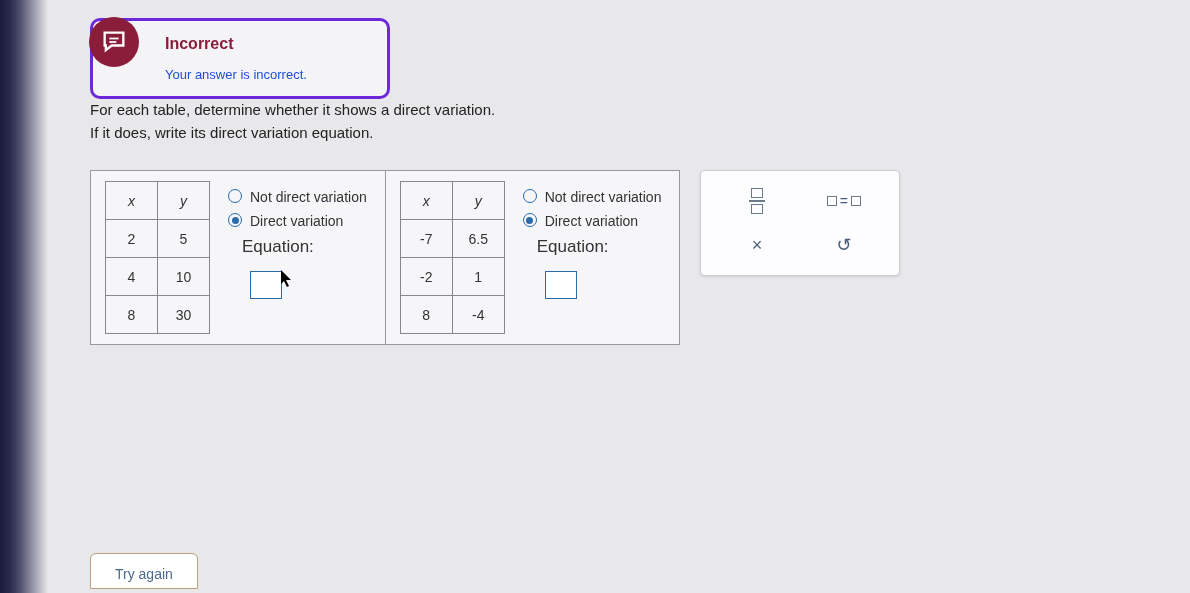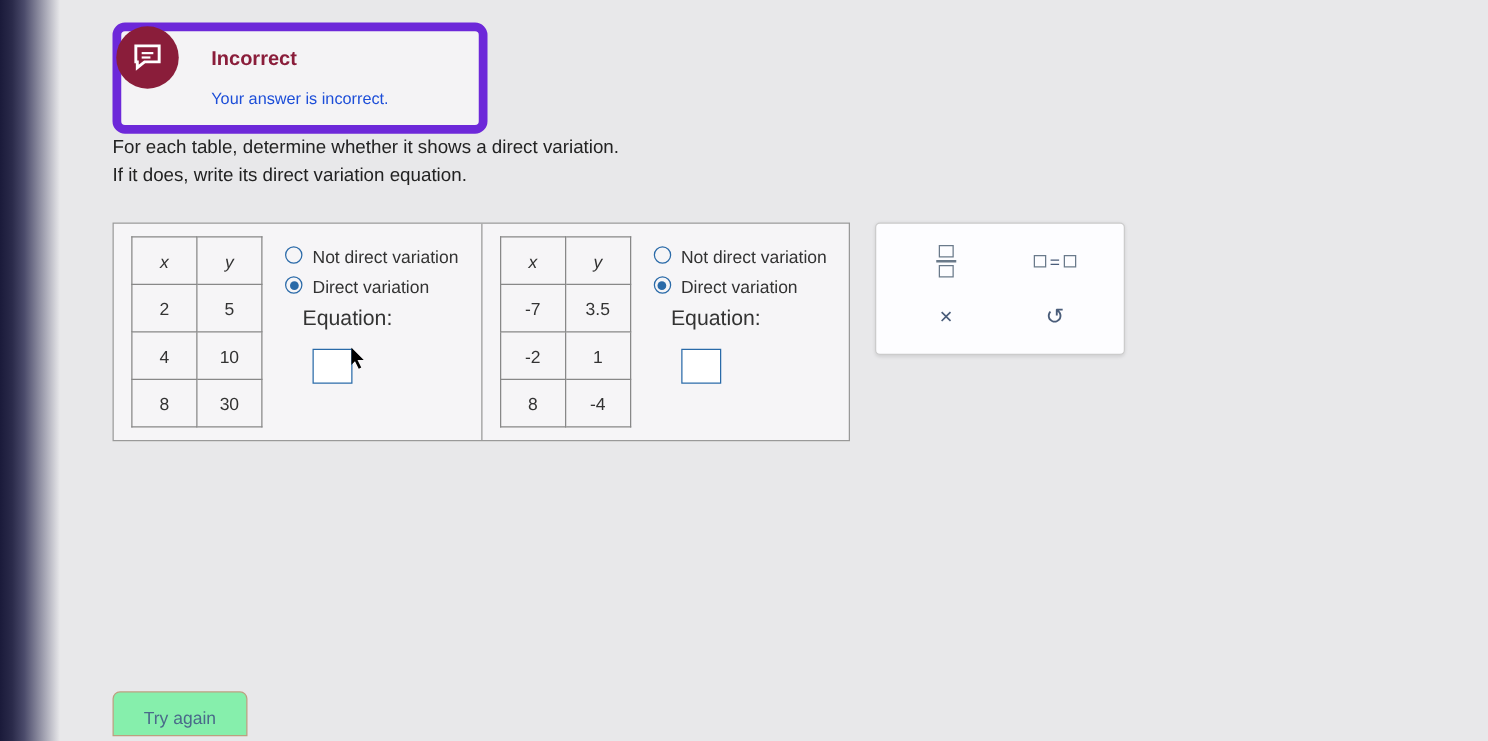--- a/index.html
+++ b/index.html
@@ -16,21 +16,21 @@
   left: 0; top: 0; width: 48px; height: 100%;
   background: linear-gradient(to right, #1a1a3a 0%, #2a2a4a 20%, #4a4a6a 40%, #e8e8ea 100%);
 }
 .content {
   position: absolute;
   left: 70px; top: 0; right: 0; bottom: 0;
   padding: 18px 20px;
 }
 .feedback-card {
   position: relative;
-  border: 7px solid #6d28d9;
+  border: 3px solid #6d28d9;
   border-radius: 10px;
   padding: 14px 26px 14px 72px;
   width: 300px;
   background: #f4f3f5;
 }
 .feedback-icon {
   position: absolute;
   left: -4px; top: -4px;
   width: 50px; height: 50px;
   border-radius: 50%;
@@ -153,21 +153,21 @@
 .eq-tool { display: inline-flex; align-items: center; gap: 3px; }
 .eq-tool .sq { width: 10px; height: 10px; border: 1px solid #6a7a8a; }
 .try-again {
   position: absolute;
   left: 20px;
   bottom: 4px;
   border: 1px solid #bca080;
   border-radius: 6px 6px 0 0;
   padding: 12px 24px 6px 24px;
   color: #4a6a8a;
-  background: #86efac;
+  background: #ffffff;
   font-size: 14px;
 }
 </style>
 </head>
 <body>
 
 <div class="left-edge"></div>
 
 <div class="content">
 
@@ -234,21 +234,21 @@
 
       <div class="table-panel">
         <table class="data">
           <tbody>
               <tr>
             <th>x</th>
             <th>y</th>
           </tr>
           <tr>
             <td>-7</td>
-            <td>3.5</td>
+            <td>6.5</td>
           </tr>
           <tr>
             <td>-2</td>
             <td>1</td>
           </tr>
           <tr>
             <td>8</td>
             <td>-4</td>
           </tr>
         </tbody>

